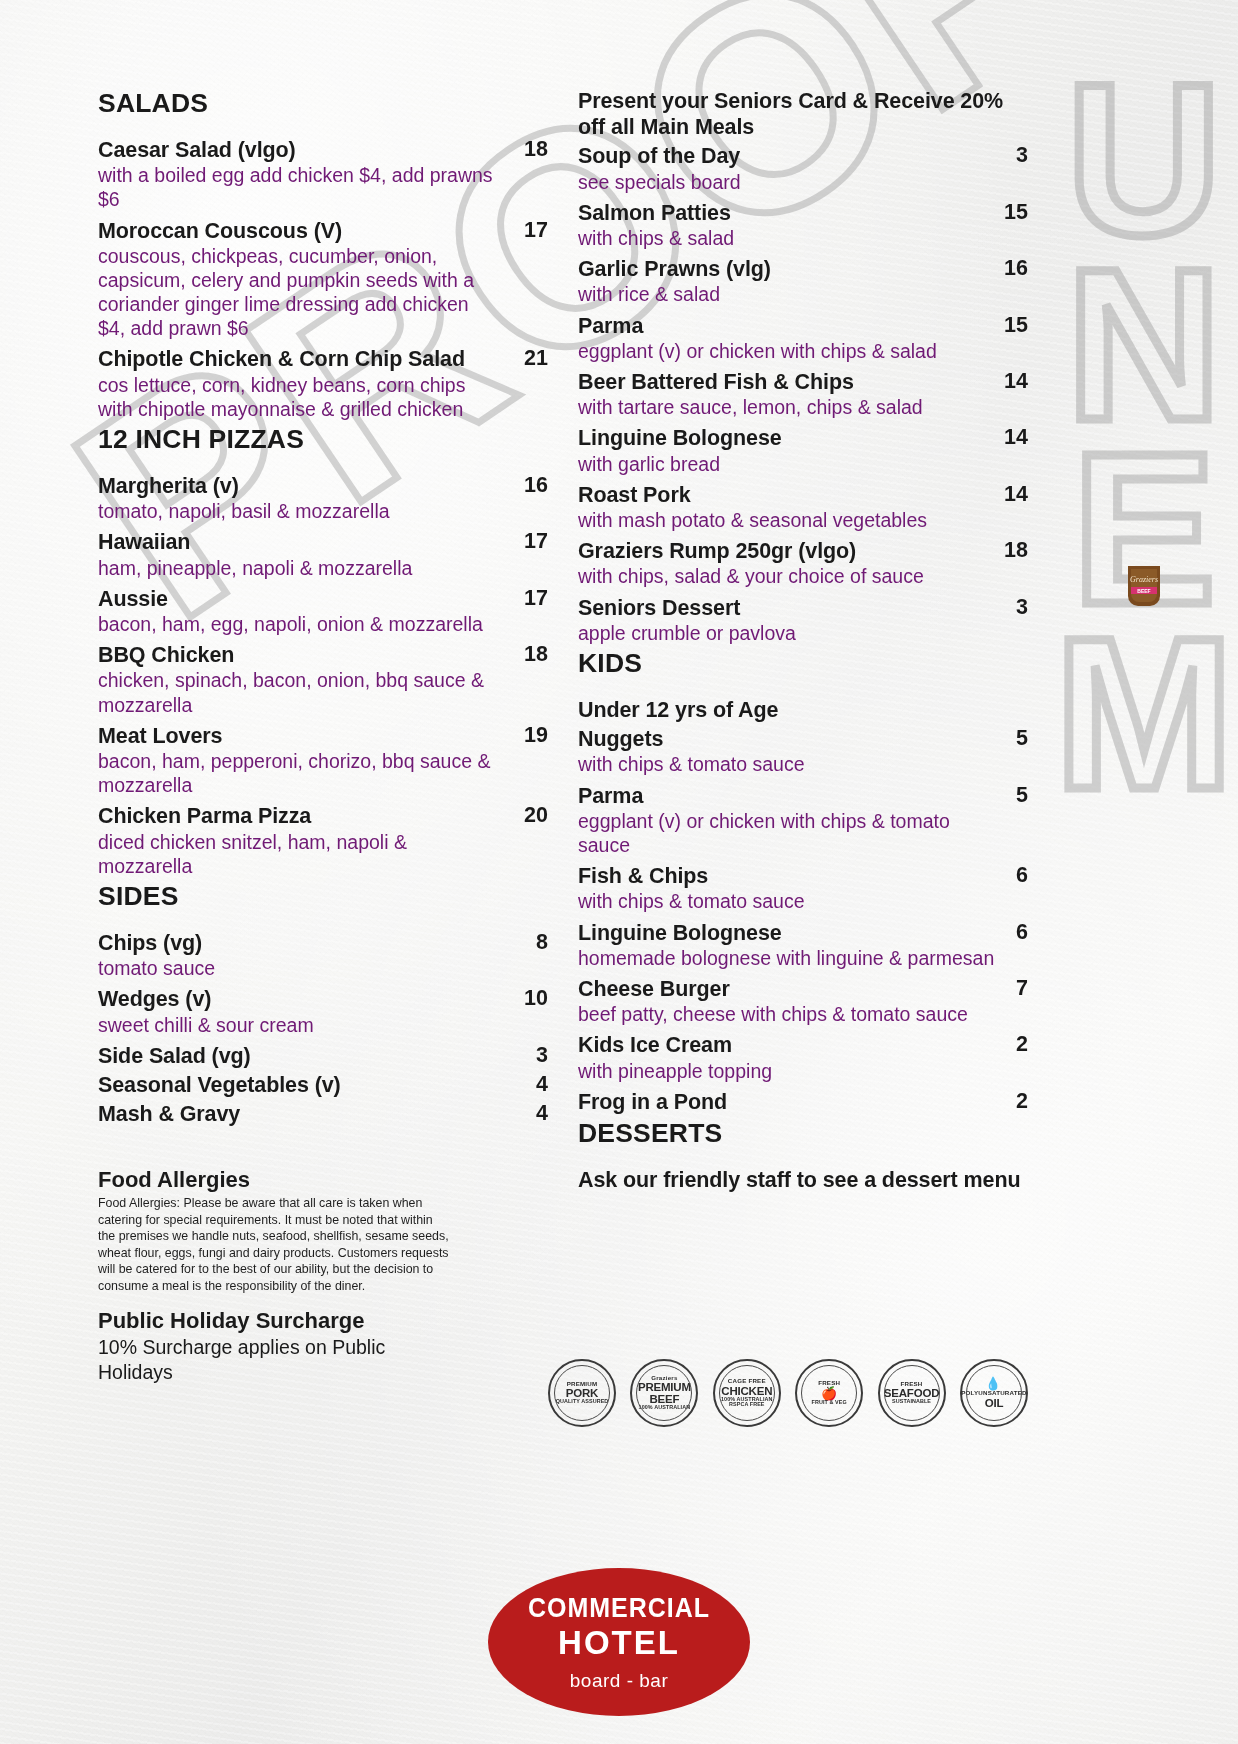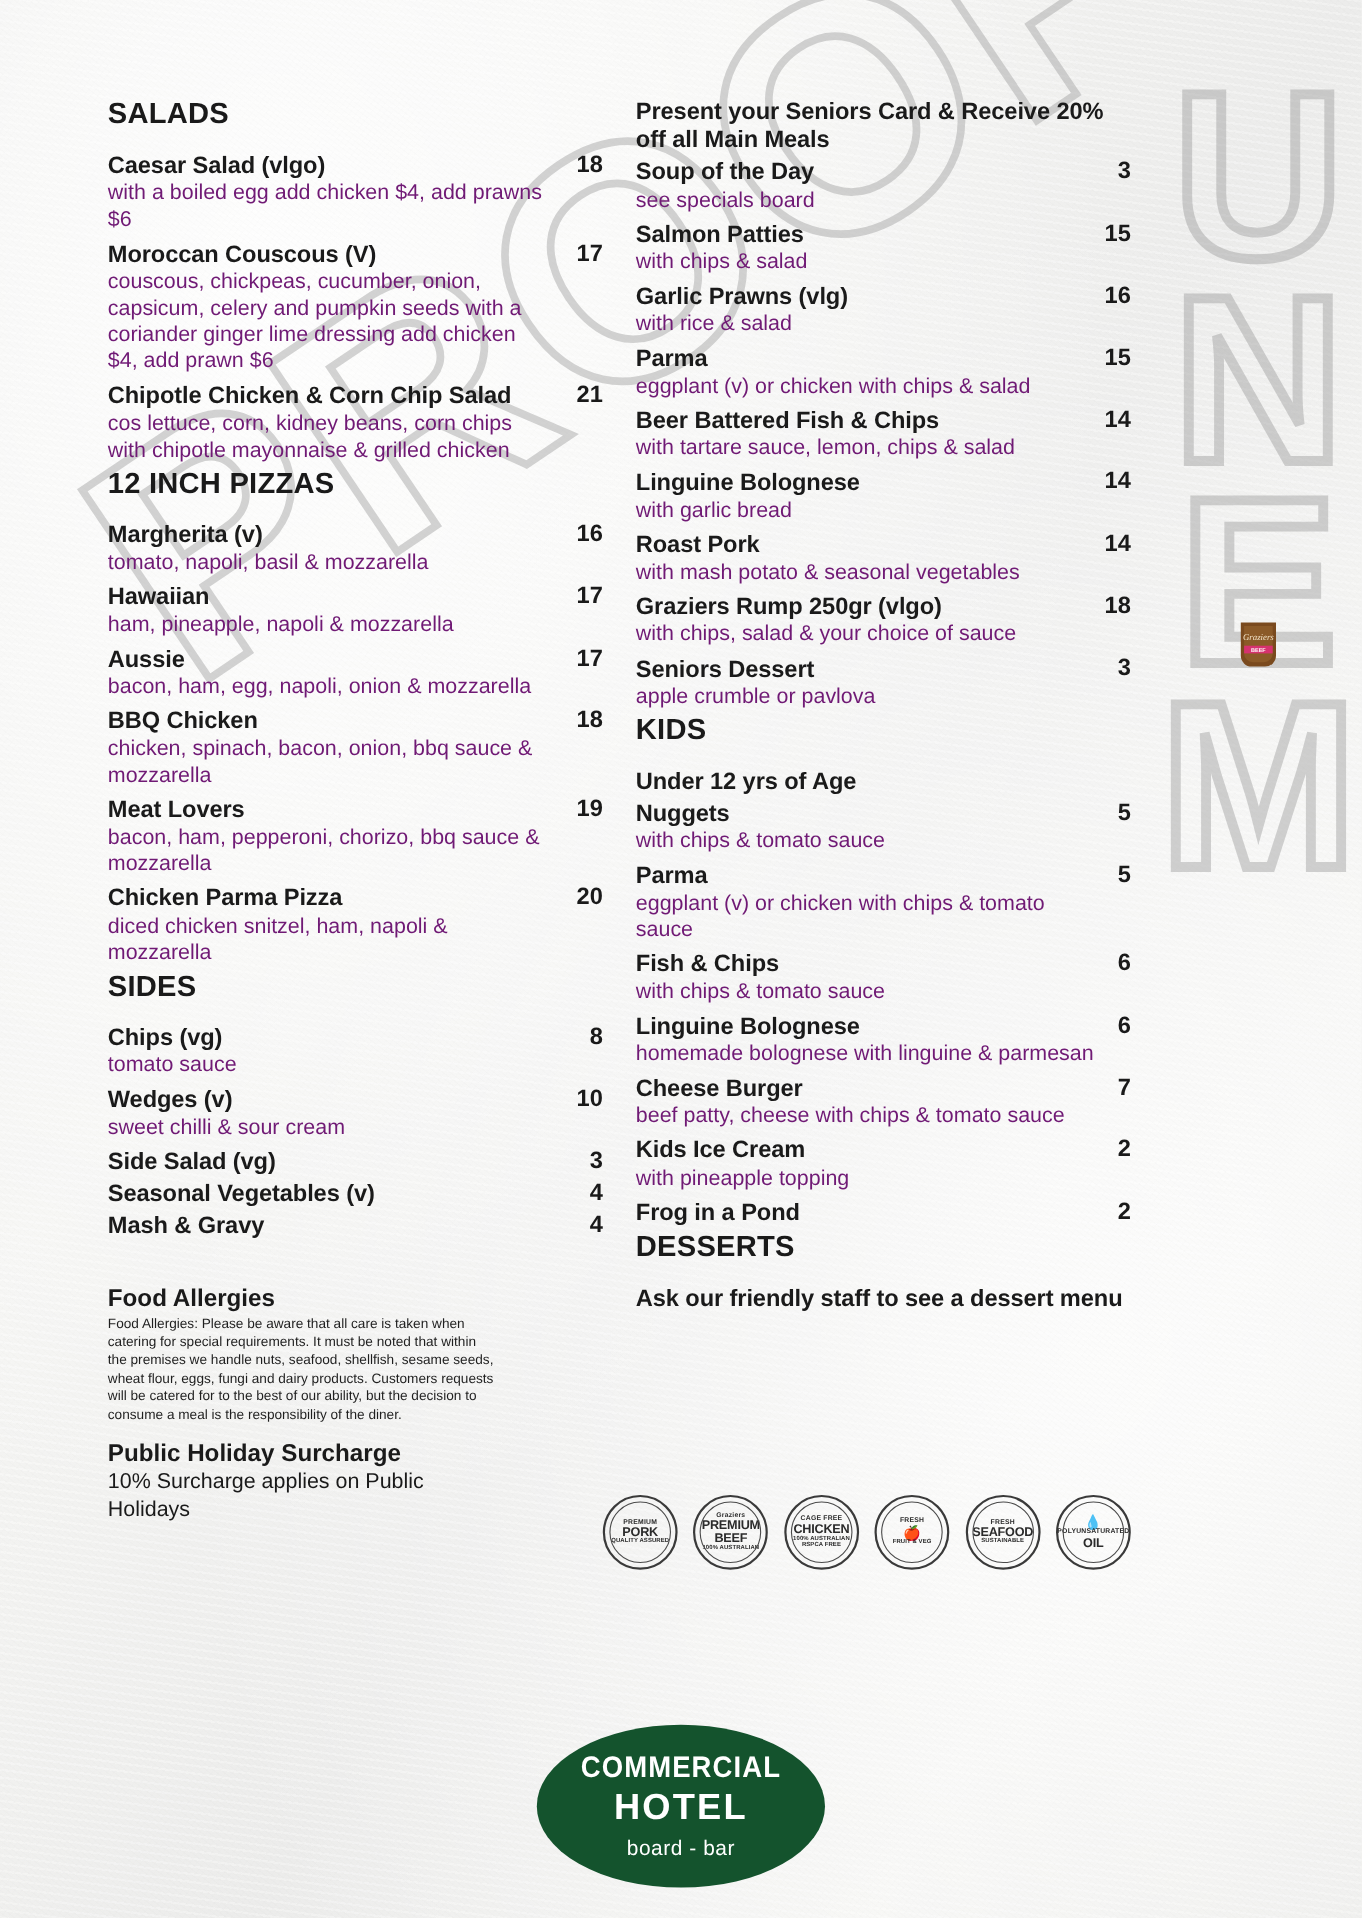--- a/index.html
+++ b/index.html
@@ -204,21 +204,21 @@
 
   
   .logo {
     position: absolute;
     left: 50%;
     transform: translateX(-50%);
     bottom: 28px;
     width: 262px;
     height: 148px;
     border-radius: 50%;
-    background: #14532d;
+    background: #b91c1c;
     color: #ffffff;
     display: flex;
     flex-direction: column;
     align-items: center;
     justify-content: center;
     z-index: 5;
   }
   .logo-arc {
     font-size: 25px;
     font-weight: 800;

